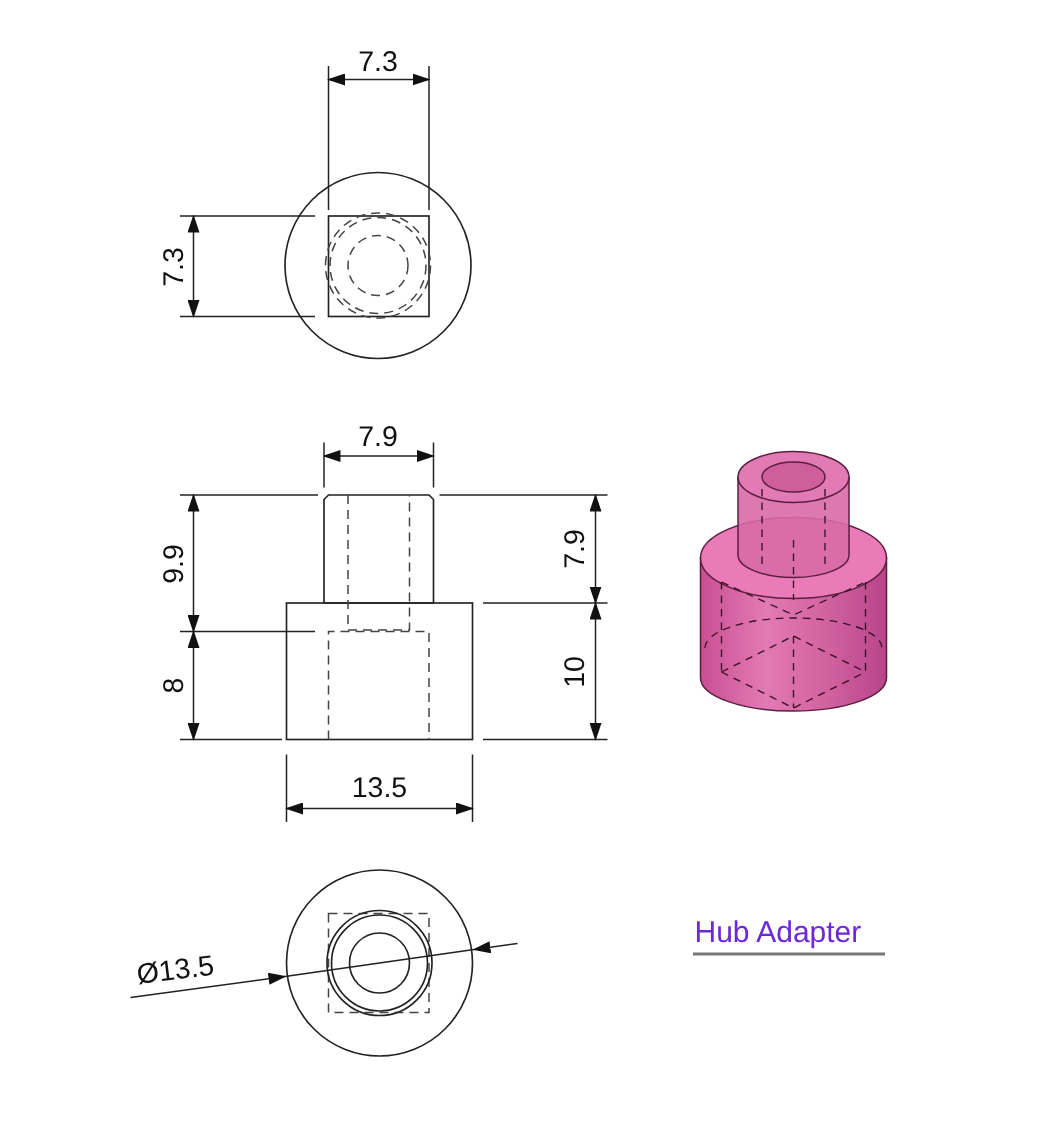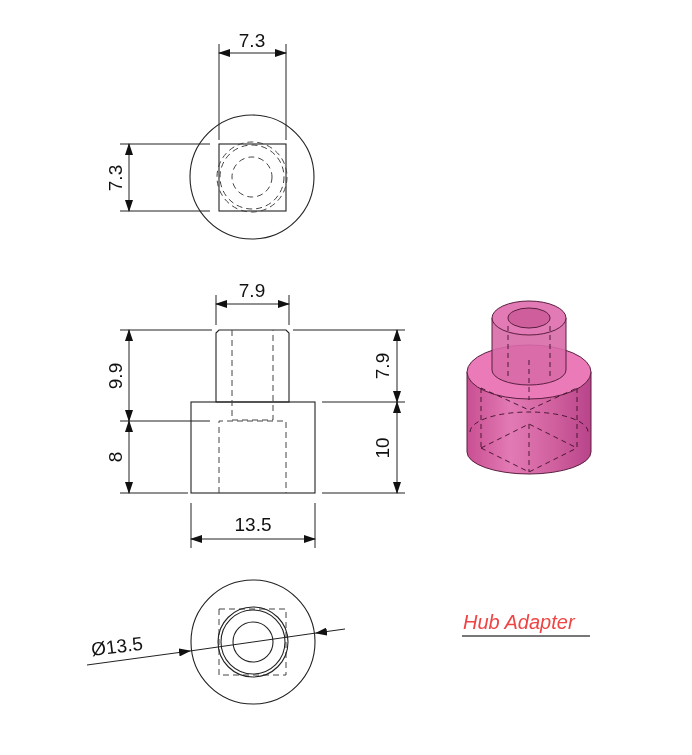--- a/index.html
+++ b/index.html
@@ -2,21 +2,21 @@
 <html><head>
 <meta charset="utf-8">
 <style>
   html,body{margin:0;padding:0;background:#ffffff;}
   body{width:692px;height:755px;position:relative;overflow:hidden;font-family:"Liberation Sans",sans-serif;}
   svg{position:absolute;left:0;top:0;}
   .ln{stroke:#222;stroke-width:1.1;fill:none;}
   .dim{stroke:#222;stroke-width:1;fill:none;}
   .hid{stroke:#444;stroke-width:1;fill:none;stroke-dasharray:6,4;}
   .txt{font-family:"Liberation Sans",sans-serif;font-size:19px;fill:#111;}
-  .title{position:absolute;left:463px;top:611px;font-size:20px;font-style:italic;color:#ef4444;font-family:"Liberation Sans",sans-serif;}
+  .title{position:absolute;left:463px;top:611px;font-size:20px;color:#6d28d9;font-family:"Liberation Sans",sans-serif;}
   .title-underline{position:absolute;left:462px;top:635px;width:128px;height:2px;background:#777;}
 </style>
 </head>
 <body>
 
 <svg width="692" height="755" viewBox="0 0 692 755">
   <defs>
     <marker id="arr" markerWidth="12" markerHeight="8" refX="11" refY="4" orient="auto-start-reverse" markerUnits="userSpaceOnUse">
       <path d="M0,0 L12,4 L0,8 Z" fill="#111"></path>
     </marker>

